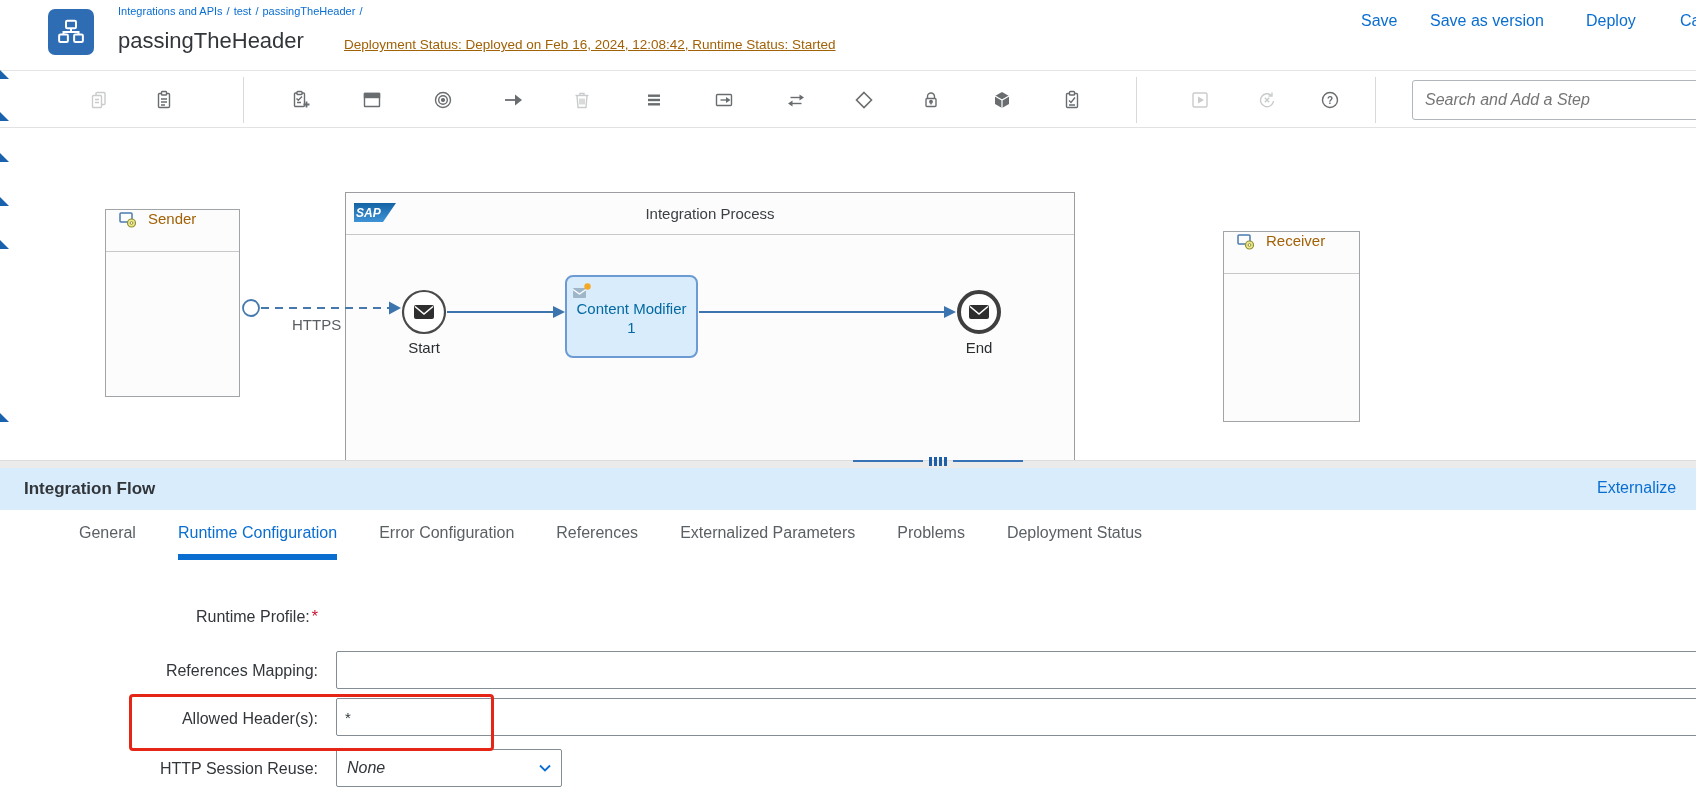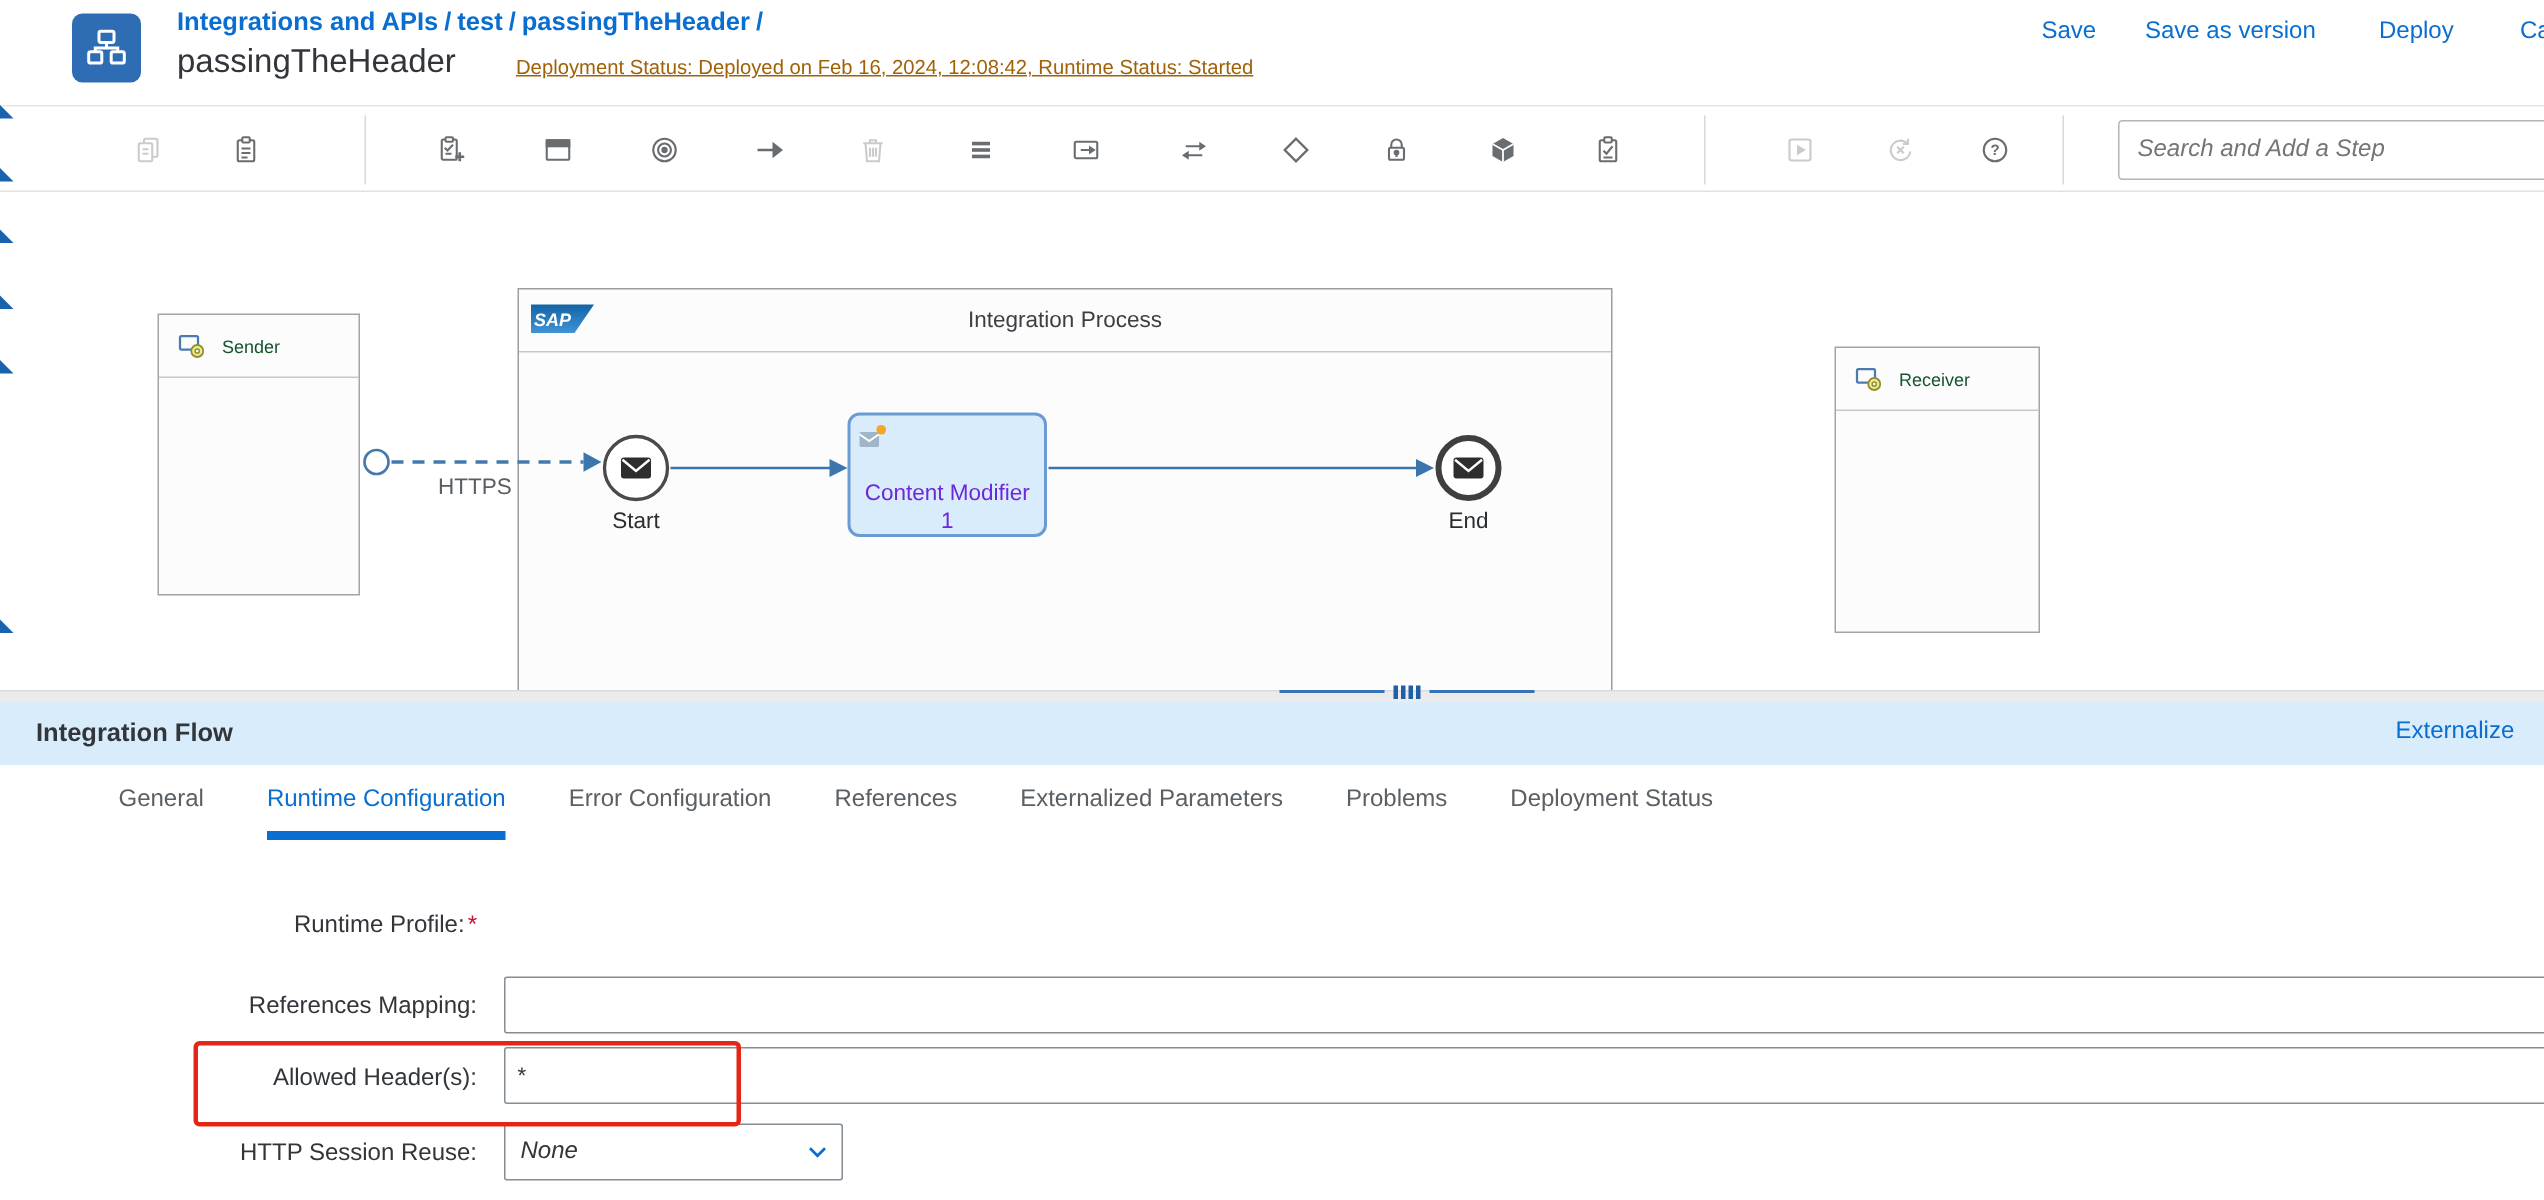--- a/index.html
+++ b/index.html
@@ -3,46 +3,46 @@
 <meta charset="utf-8">
 <style>
   * { margin:0; padding:0; box-sizing:border-box; }
   html,body { background:#fff; }
   body { font-family:"Liberation Sans", sans-serif; color:#32363a; }
   #stage { position:relative; width:1696px; height:800px; overflow:hidden; background:#fff; }
 
   
   .hdr { position:absolute; left:0; top:0; width:1696px; height:70px; background:#fff; }
   .app-icon { position:absolute; left:48px; top:9px; width:46px; height:46px; background:#2e6cb3; border-radius:7px; display:flex; align-items:center; justify-content:center; }
-  .crumb { position:absolute; left:118px; top:5px; font-size:17px; color:#0a6ed1;font-weight:bold; }
+  .crumb { position:absolute; left:118px; top:5px; font-size:11px; color:#0a6ed1; }
   .crumb a { color:#0a6ed1; text-decoration:none; cursor:pointer; }
   .crumb .sep { padding:0 4px; }
   .pg-title { position:absolute; left:118px; top:28px; font-size:22px; color:#32363a; }
   .pg-status { position:absolute; left:344px; top:37px; font-size:13.5px; color:#a16207;text-decoration:underline; }
   .hdr-act { position:absolute; top:12px; font-size:16px; color:#0a6ed1; cursor:pointer; white-space:nowrap; }
 
   
   .tbar { position:absolute; left:0; top:70px; width:1696px; height:58px; background:#fff; border-top:1px solid #e5e5e5; border-bottom:1px solid #e2e2e2; }
   .tbi { position:absolute; top:17px; width:24px; height:24px; color:#6a6d70; cursor:pointer; display:flex; align-items:center; justify-content:center; }
   .tbi.disabled { color:#c9cbcd; }
   .tbi svg { stroke:currentColor; fill:none; stroke-width:1.4; }
   .vsep { position:absolute; top:6px; width:1px; height:46px; background:#d9d9d9; }
   .search { position:absolute; left:1412px; top:9px; width:292px; height:40px; border:1px solid #b0b6bc; border-radius:3px; font-style:italic; font-size:16px; color:#6f7578; padding:0 12px; font-family:"Liberation Sans",sans-serif; outline:none; background:#fff; }
 
   
   .canvas { position:absolute; left:0; top:128px; width:1696px; height:332px; background:#fff; overflow:hidden; }
   .pool { position:absolute; background:#fcfcfc; border:1px solid #a2a5a8; }
-  .pool .pool-hd { height:42px; border-bottom:1px solid #c6c8ca; display:flex; align-items:center; gap:10px; padding:0 12px; font-size:12px; color:#14532d; }
+  .pool .pool-hd { height:42px; border-bottom:1px solid #c6c8ca; display:flex; align-items:flex-start; gap:10px; padding:0 12px; font-size:15px; color:#a16207; }
   .proc { position:absolute; left:345px; top:64px; width:730px; height:290px; background:#fcfcfc; border:1px solid #9b9da0; }
   .proc-hd { position:relative; height:42px; border-bottom:1px solid #c6c8ca; display:flex; align-items:center; justify-content:center; font-size:15px; color:#3c4045; }
   .saplogo { position:absolute; left:8px; top:8px; }
   .event { position:absolute; width:46px; height:46px; }
   .evt-label { position:absolute; width:80px; text-align:center; font-size:15px; color:#2b2e31; }
   .cm-box { position:absolute; left:565px; top:147px; width:133px; height:83px; background:#d9ecfb; border:2px solid #6b9bd2; border-radius:8px; cursor:pointer; }
-  .cm-text { position:absolute; left:0; top:22px; width:100%; text-align:center; font-size:15px; color:#6d28d9; line-height:19px;margin-top:20px; }
+  .cm-text { position:absolute; left:0; top:22px; width:100%; text-align:center; font-size:15px; color:#0369a1; line-height:19px; }
   .cm-icon { position:absolute; left:4px; top:4px; }
   .https-lbl { position:absolute; left:292px; top:188px; width:60px; font-size:15px; color:#5a5e62; }
   .edge-tri { position:absolute; left:0; width:0; height:0; border-left:9px solid #1b62ae; border-top:9px solid transparent; z-index:60; }
 
   
   .split { position:absolute; left:0; top:460px; width:1696px; height:8px; background:#ebebeb; border-top:1px solid #dcdcdc; }
   .grip { position:absolute; left:853px; top:455px; height:12px; display:flex; align-items:center; gap:6px; cursor:row-resize; z-index:20; }
   .grip .gl { width:70px; height:2px; background:#3672b5; }
   .grip .gb { display:flex; gap:2px; }
   .grip .gb i { width:3px; height:9px; background:#1f5fa8; display:block; }

